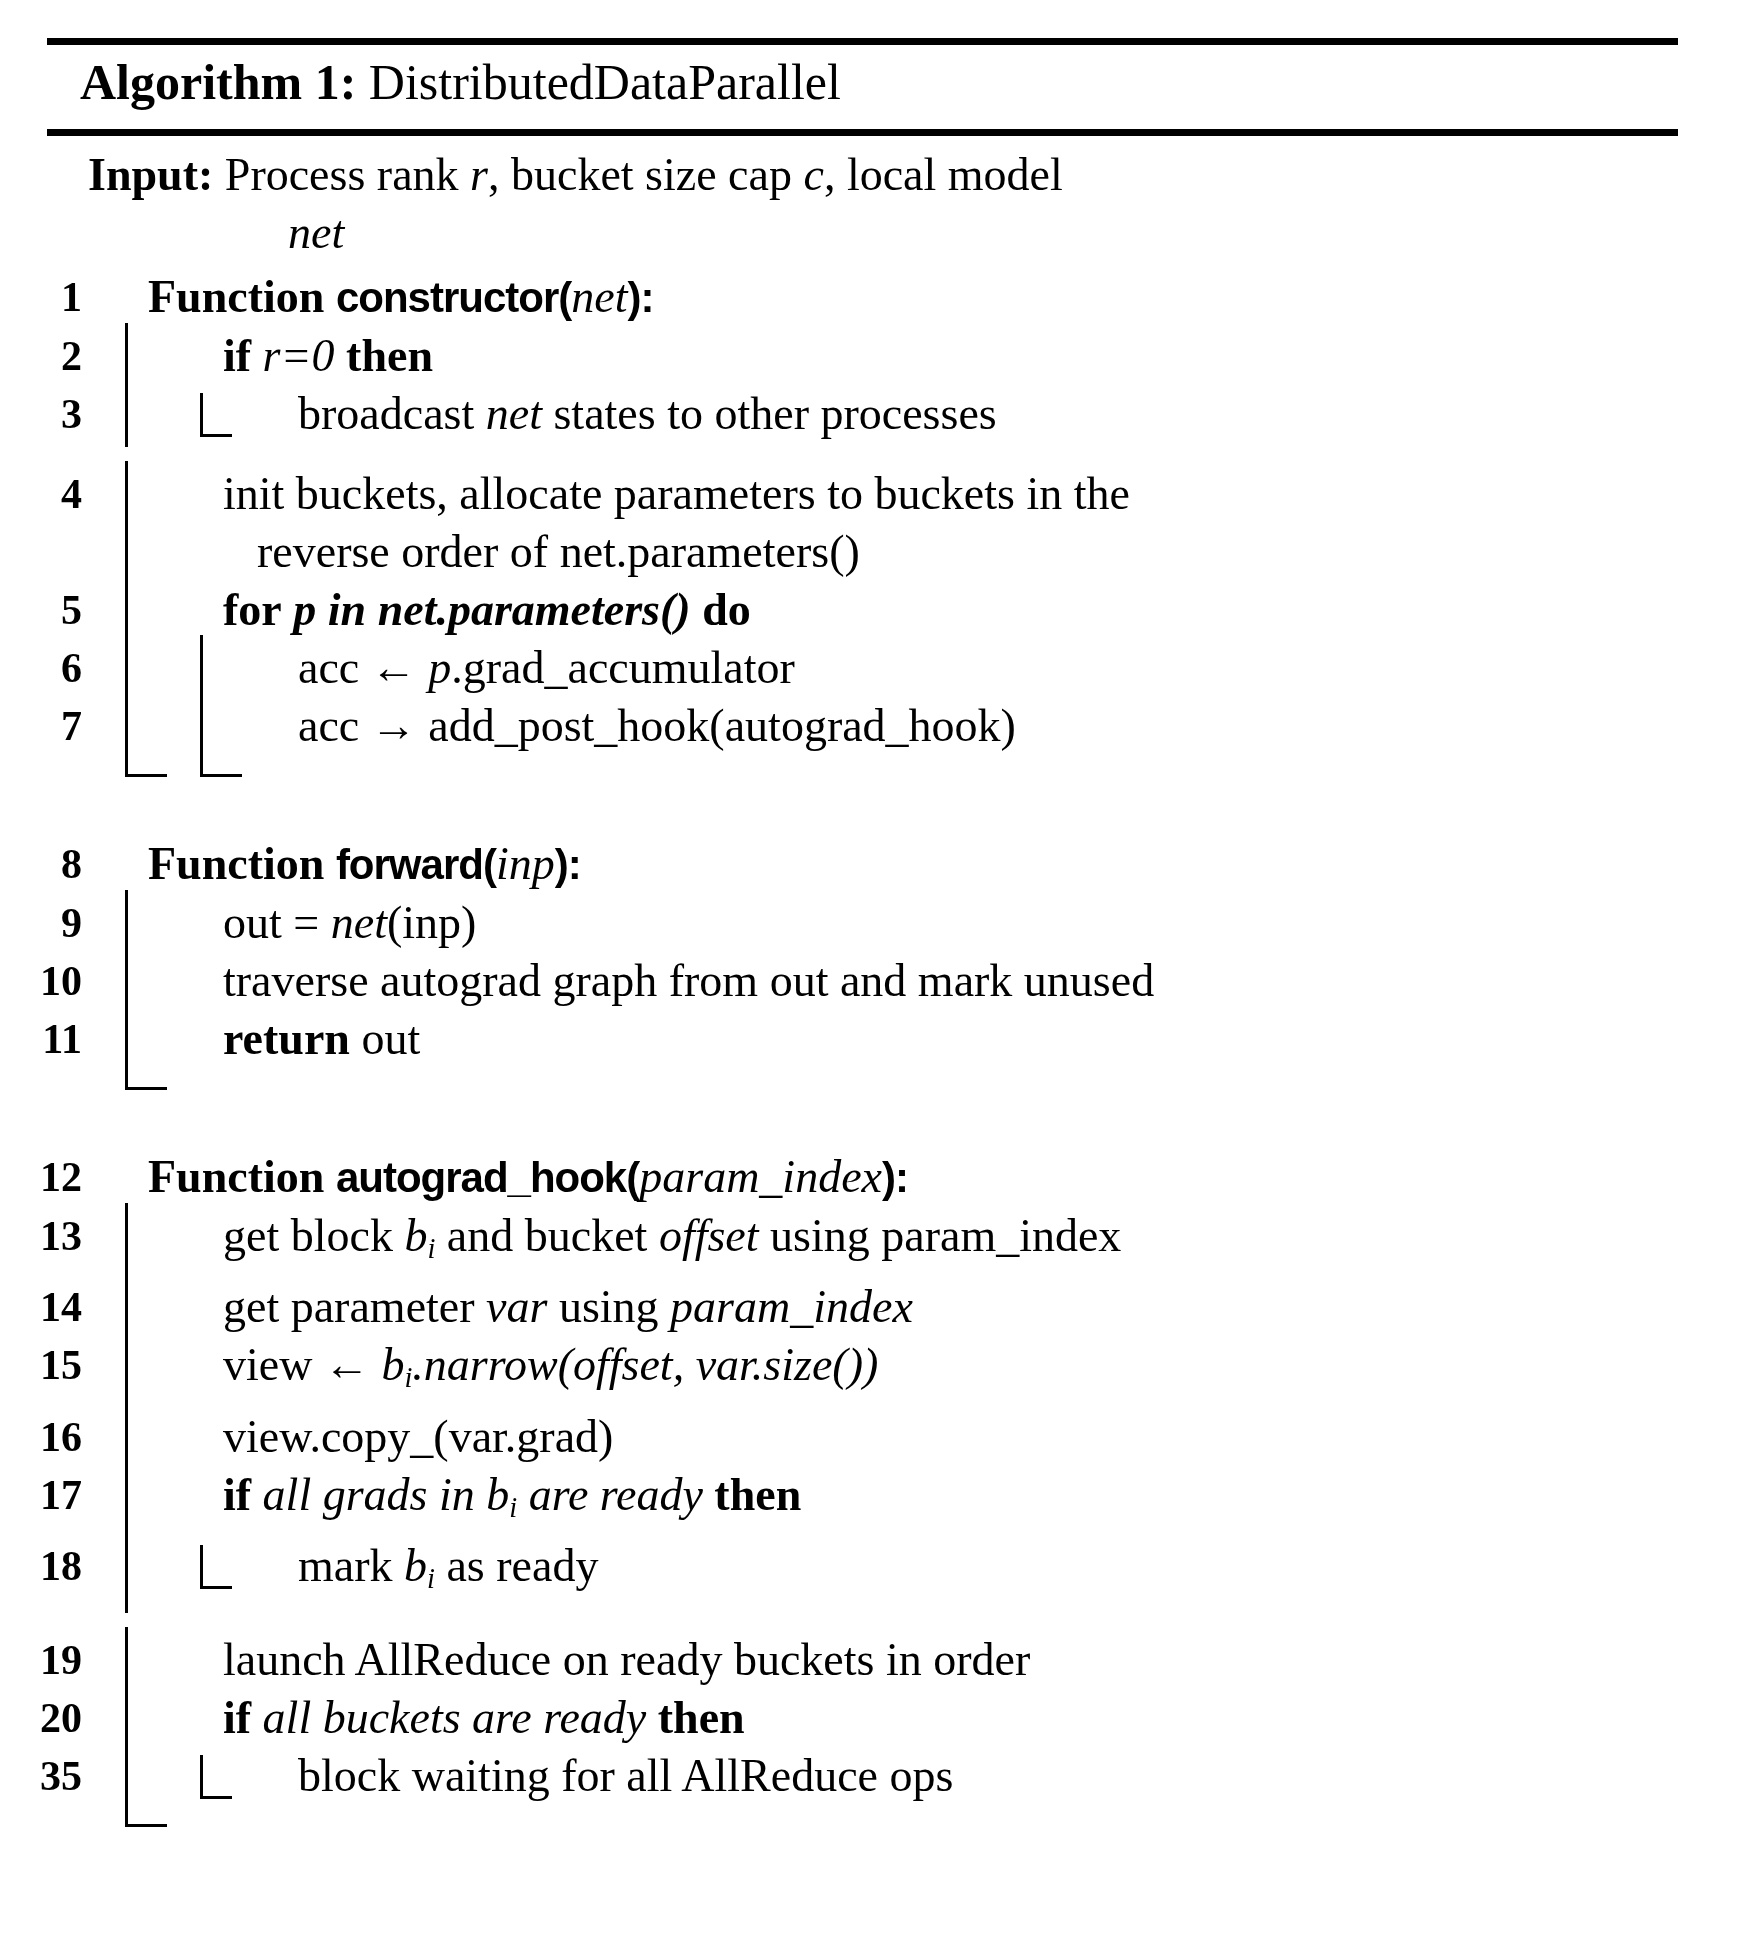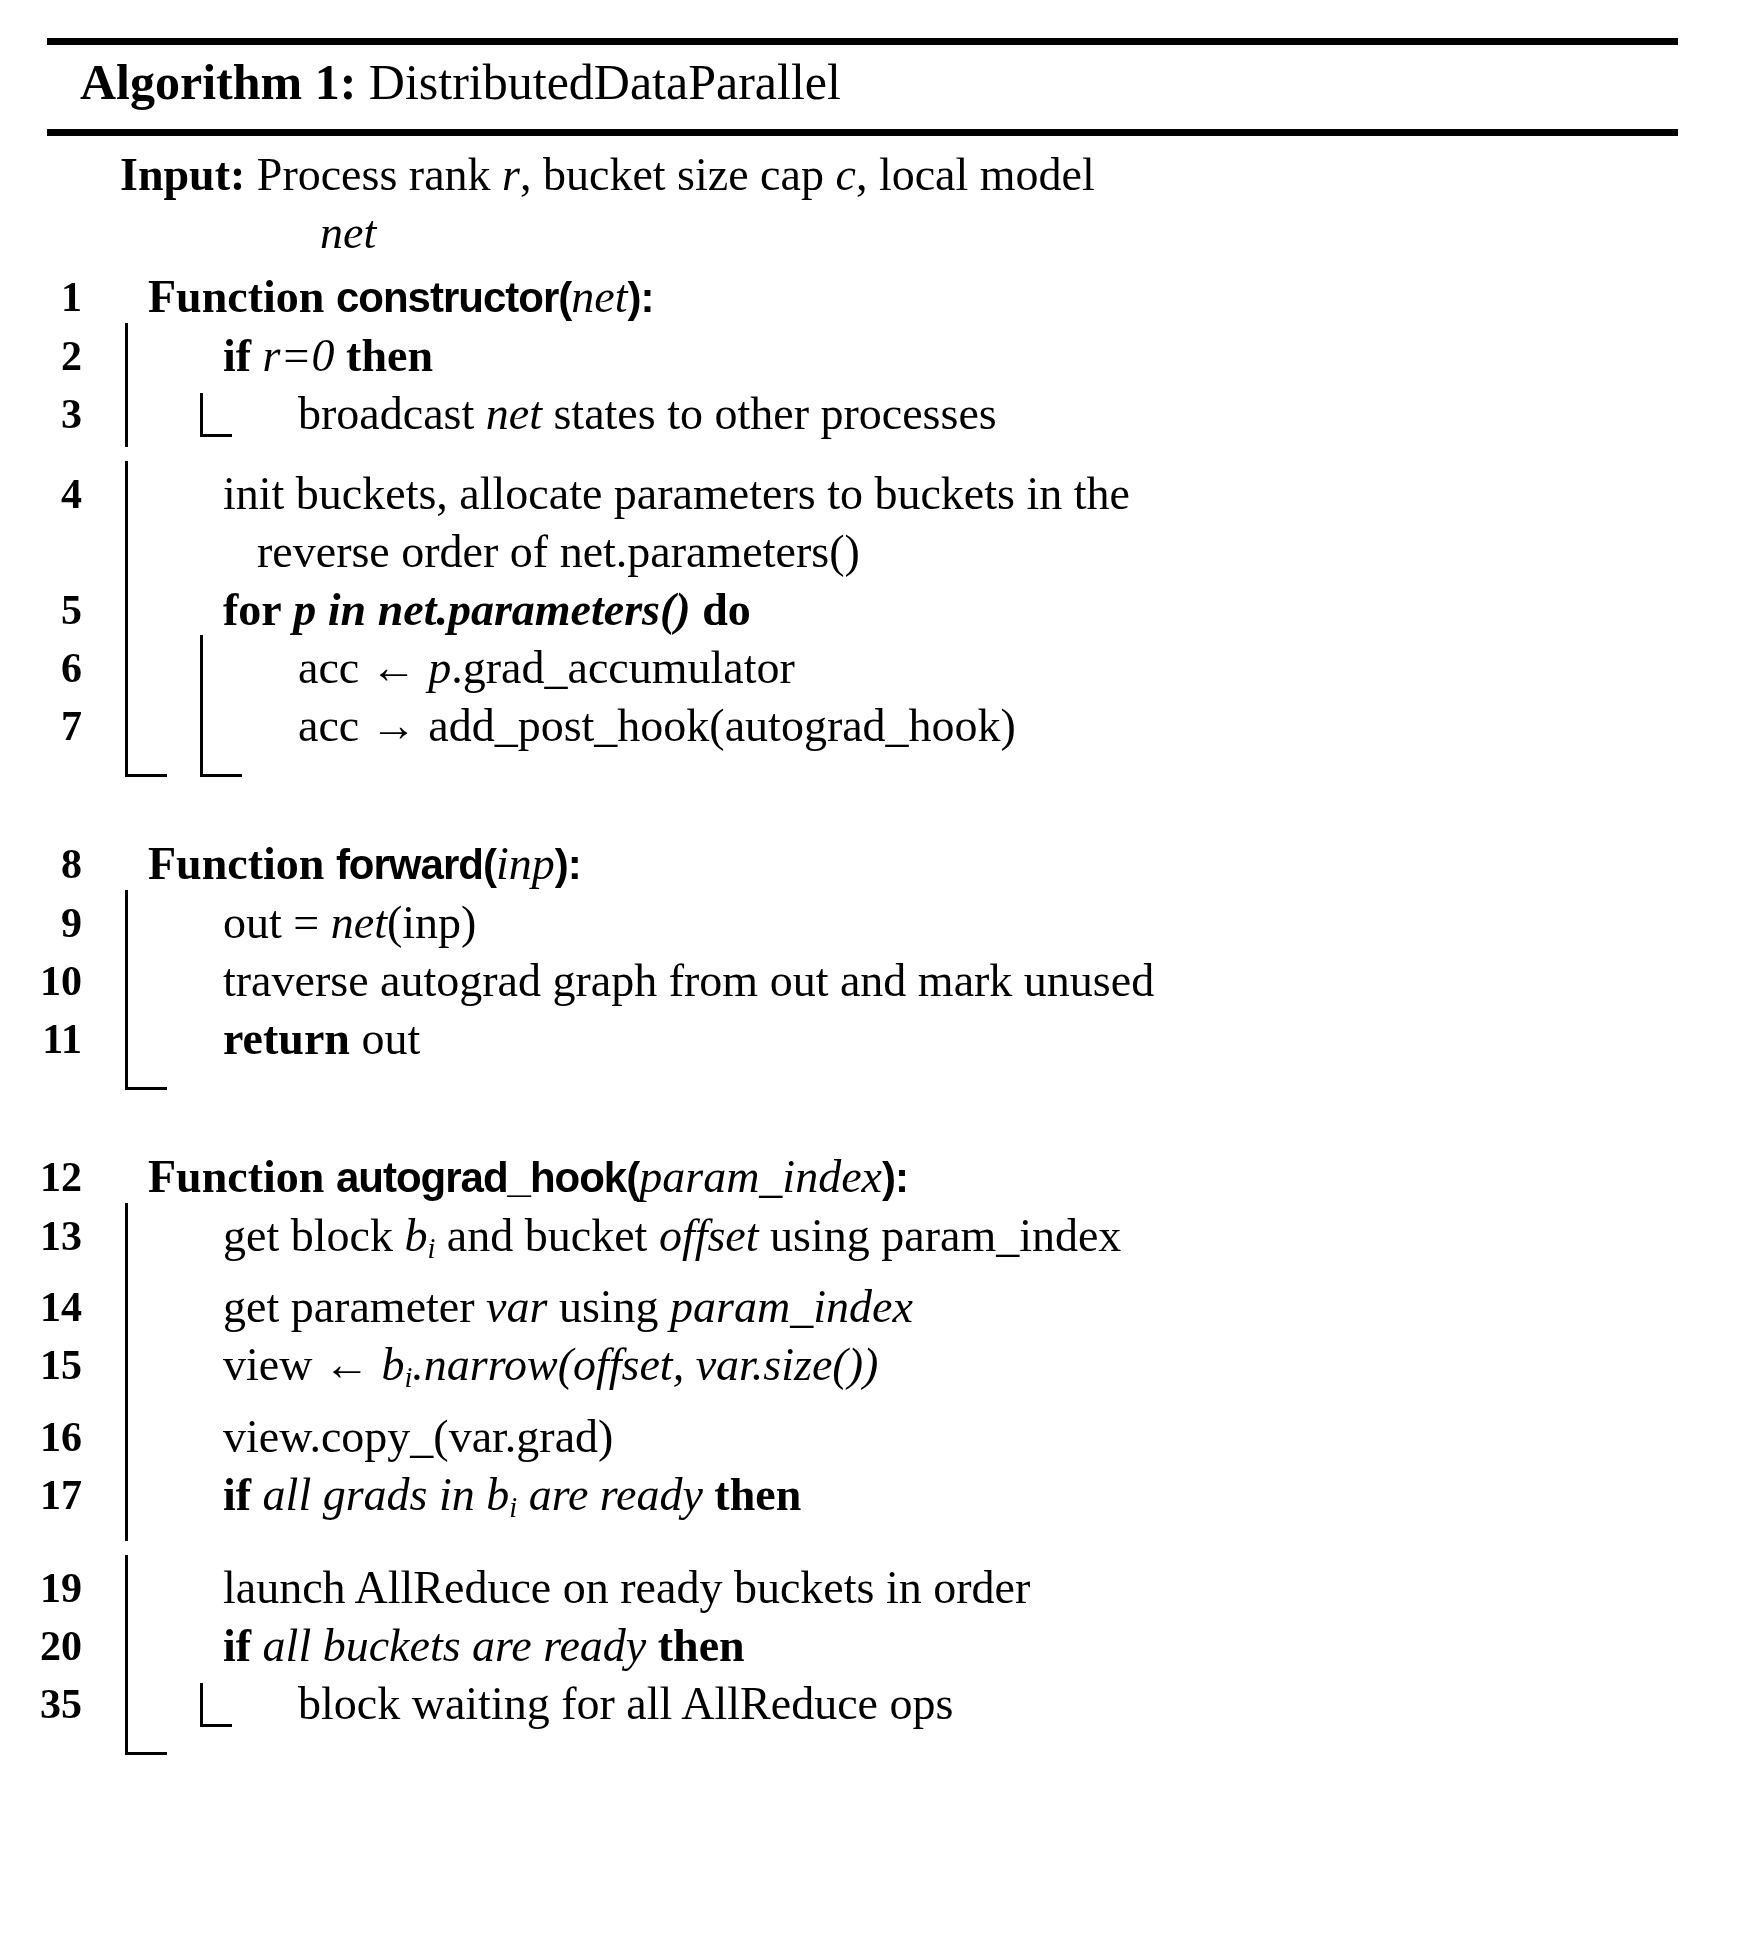--- a/index.html
+++ b/index.html
@@ -38,21 +38,21 @@
     font-size: 50px;
     line-height: 62px;
     padding: 6px 0 8px 0;
     white-space: nowrap;
   }
   .caption .alg-label { font-weight: bold; }
   .caption .alg-name  { font-weight: normal; }
 
   
   .input-block {
-    margin-left: 120px;
+    margin-left: 88px;
     font-size: 46px;
     line-height: 58px;
     padding-top: 10px;
   }
   .input-block .kw { font-weight: bold; }
   .input-cont {
     margin-left: 200px;
   }
 
   
@@ -334,20 +334,29 @@
     </div>
 
     <div class="ln-row">
       <div class="ln-num">17</div>
       <div class="ln-body">
         <span class="guide d0"></span>
         <span class="txt i1"><span class="kw">if</span> <span class="it">all grads in</span> <span class="it">b</span><sub>i</sub> <span class="it">are ready</span> <span class="kw">then</span></span>
       </div>
     </div>
 
+    <div class="ln-row">
+      <div class="ln-num">18</div>
+      <div class="ln-body">
+        <span class="guide d0"></span>
+        <span class="corner c1"></span>
+        <span class="cornerfoot c1"></span>
+        <span class="txt i2"><span>mark</span> <span class="math">b</span><sub>i</sub> <span>as ready</span></span>
+      </div>
+    </div>
 
     <div class="spacer-sm"></div>
 
     <div class="ln-row">
       <div class="ln-num">19</div>
       <div class="ln-body">
         <span class="guide d0"></span>
         <span class="txt i1">launch AllReduce on ready buckets in order</span>
       </div>
     </div>

